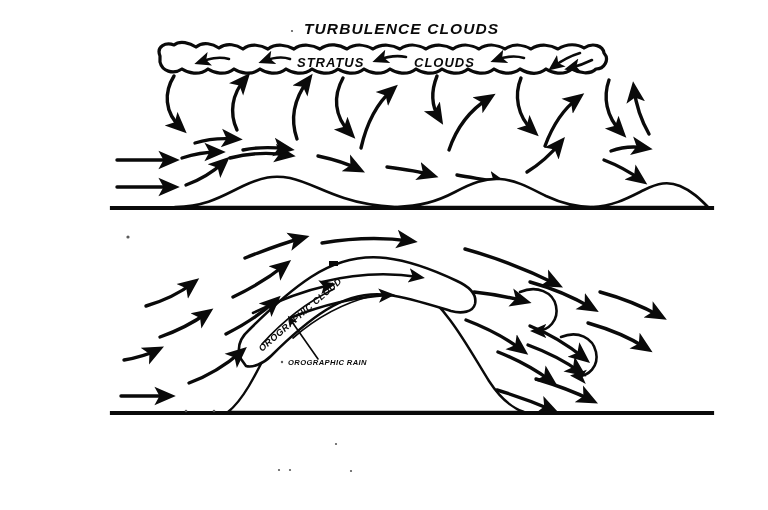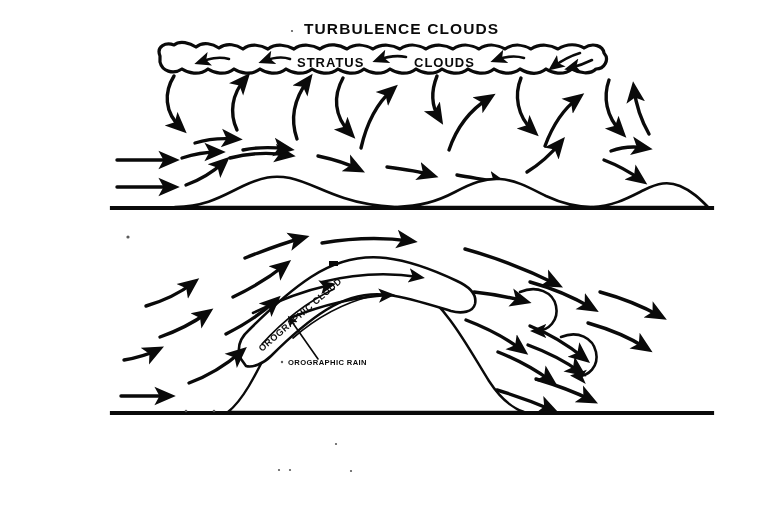--- a/index.html
+++ b/index.html
@@ -12,20 +12,21 @@
     width: 768px;
     height: 510px;
     overflow: hidden;
     font-family: "Liberation Sans", sans-serif;
   }
   #figure-root {
     position: relative;
     width: 768px;
     height: 510px;
     background: #ffffff;
+    font-style: italic;
   }
   #diagram-svg {
     display: block;
     width: 768px;
     height: 510px;
   }
   .ink-fill { fill: #0a0a0a; stroke: none; }
   .outline-thin { fill: none; stroke: #0a0a0a; stroke-width: 1.7; stroke-linecap: round; stroke-linejoin: round; }
   .ground-line { fill: none; stroke: #0a0a0a; stroke-width: 4.2; stroke-linecap: square; }
   .flow { fill: none; stroke: #0a0a0a; stroke-width: 3.4; stroke-linecap: round; stroke-linejoin: round; }

